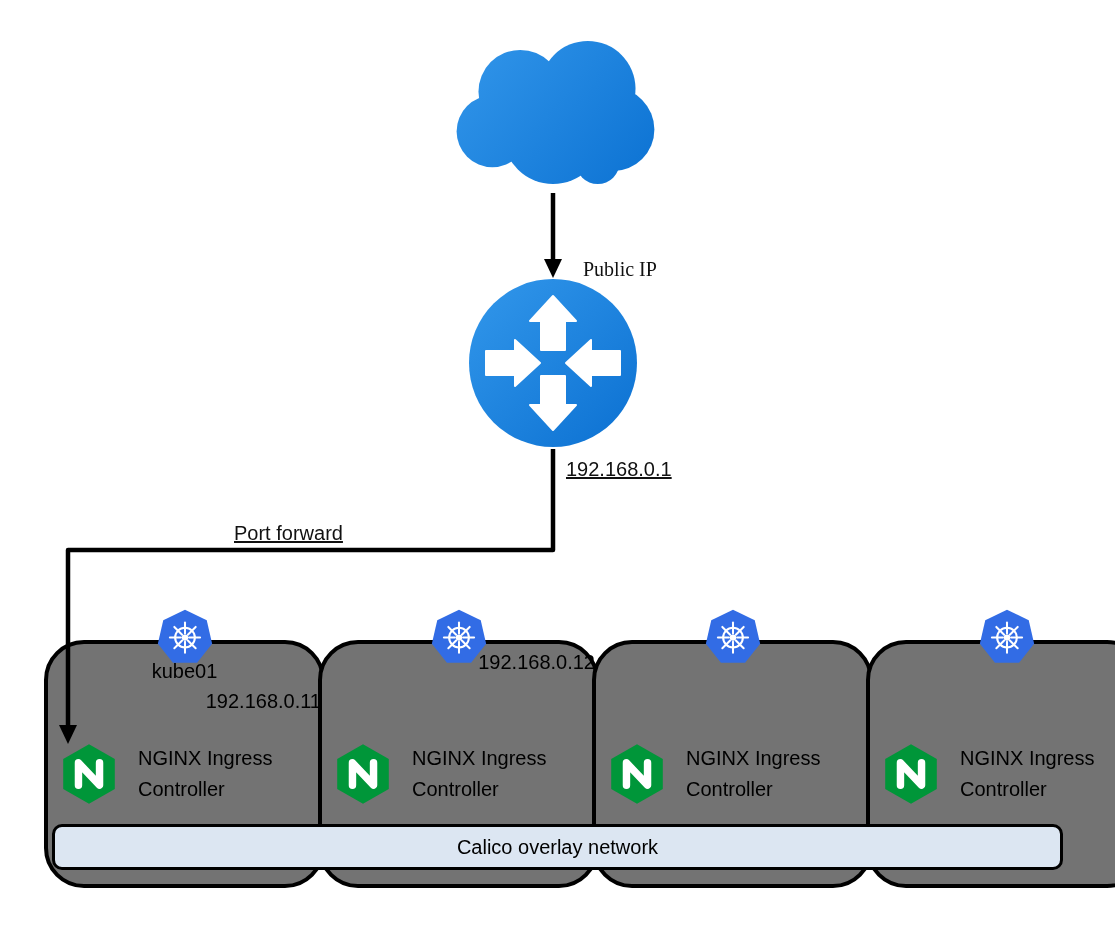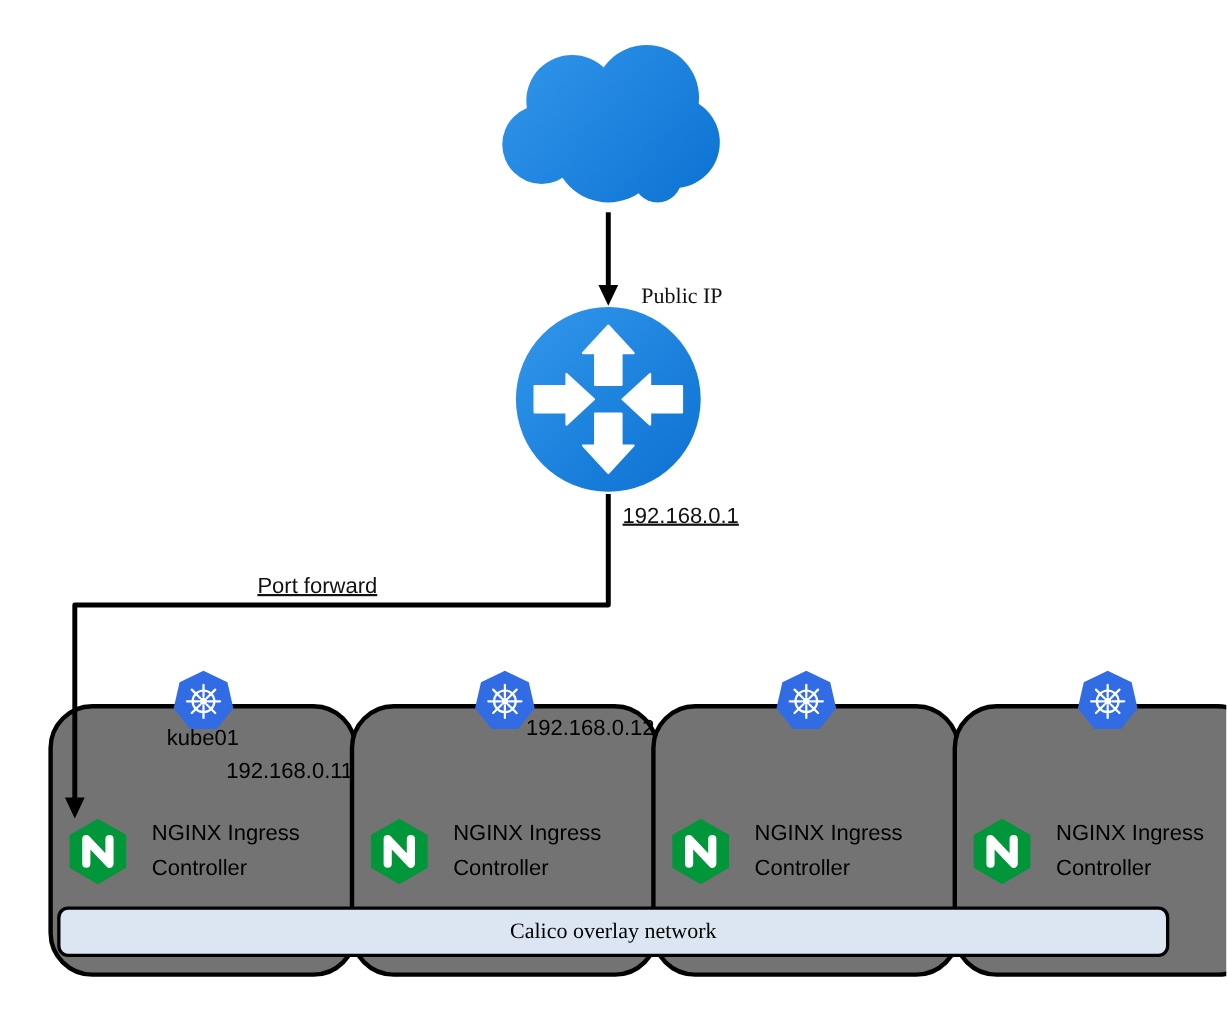--- a/index.html
+++ b/index.html
@@ -16,21 +16,21 @@
   .node-1{left:28px}.node-2{left:302px}.node-3{left:576px}.node-4{left:850px}
   .k8s{position:absolute;top:-36px;left:50%;transform:translateX(-50%);
        width:58px;height:58px;z-index:2;}
   .node-name{margin-top:16px;text-align:center;font-size:20px;}
   .node-ip{margin-top:7px;text-align:right;font-size:20px;}
   .svc{position:absolute;left:10px;top:98px;display:flex;align-items:center;}
   .nginx{width:62px;height:64px;flex:0 0 auto;}
   .svc-text{margin-left:18px;font-size:20px;line-height:31px;}
   .calico{position:absolute;left:52px;top:824px;width:1011px;height:46px;box-sizing:border-box;
           border:3px solid #000;border-radius:10px;background:#dce6f2;display:flex;
-          align-items:center;justify-content:center;font-size:20px;z-index:5;font-family:Liberation Serif, serif;}
+          align-items:center;justify-content:center;font-size:20px;z-index:5;}
   .overlay{position:absolute;left:0;top:0;width:1115px;height:927px;z-index:6;pointer-events:none;}
   .hidden-defs{position:absolute;width:0;height:0;overflow:hidden;}
 </style>
 </head>
 <body>
 
 <svg class="hidden-defs" aria-hidden="true">
   <defs>
     <g id="k8s-sym">
       <polygon points="50,3 87.5,21.1 96.8,61.7 70.8,94.2 29.2,94.2 3.2,61.7 12.5,21.1" fill="#326ce5"></polygon>

